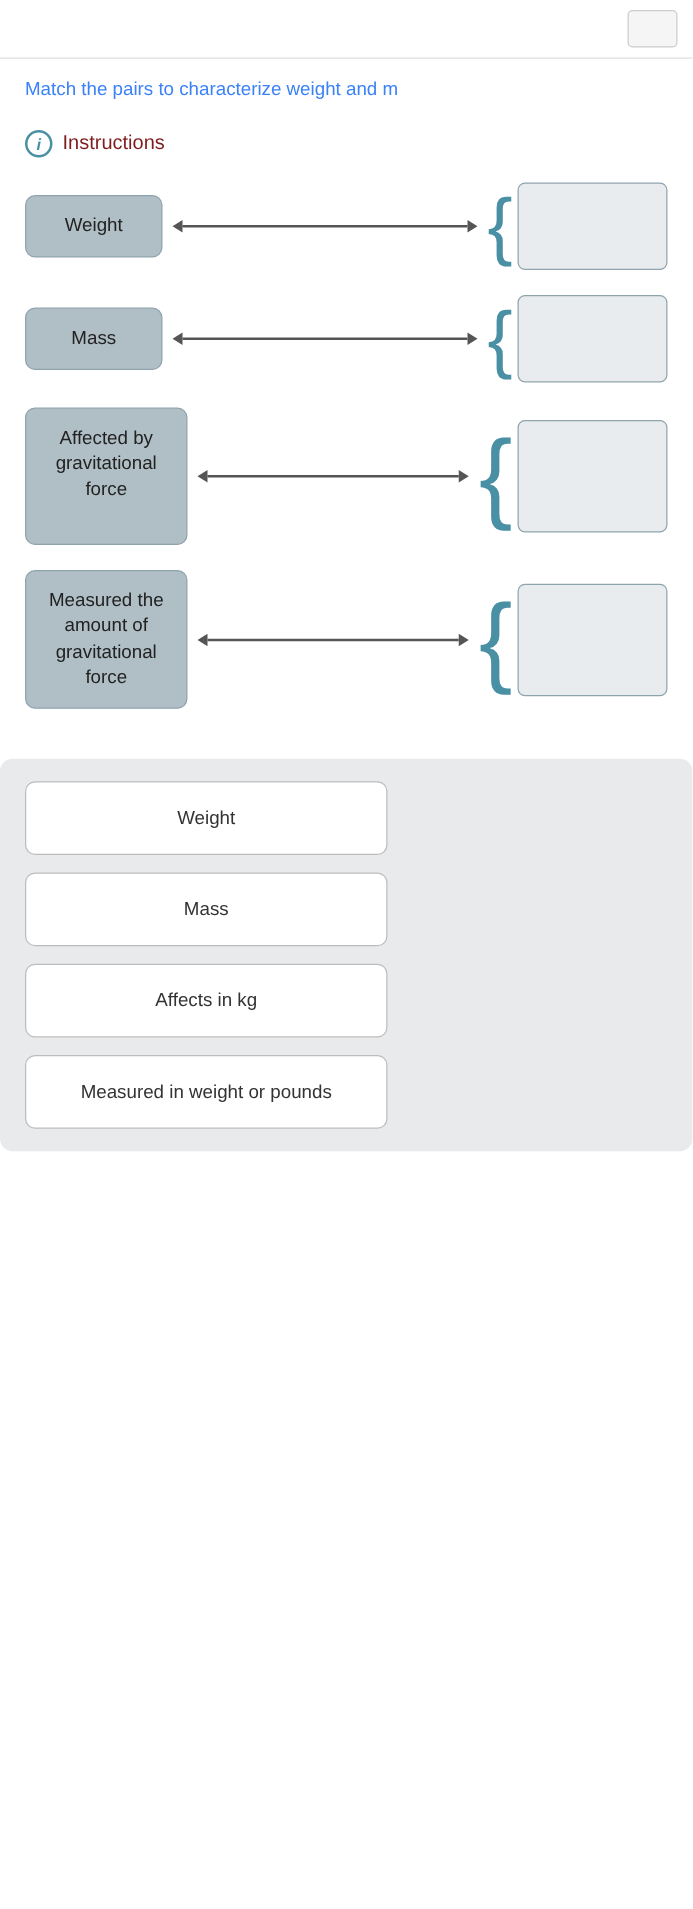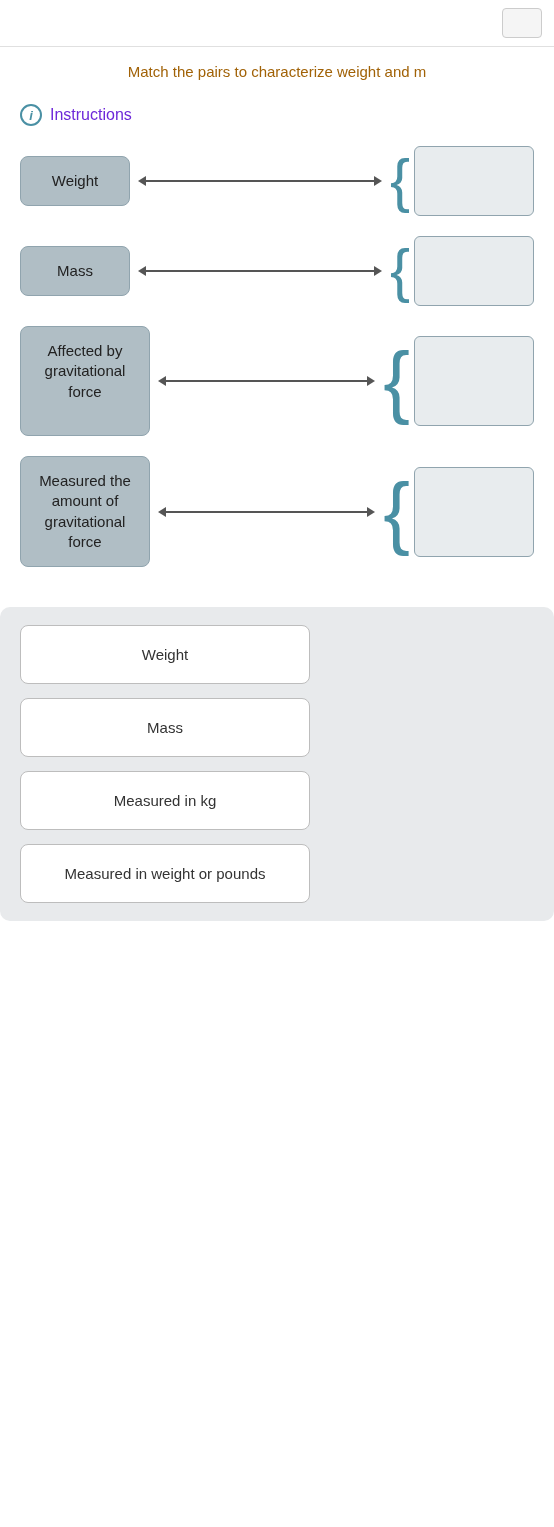--- a/index.html
+++ b/index.html
@@ -22,24 +22,23 @@
     .header-btn {
       width: 40px;
       height: 30px;
       border: 1px solid #ccc;
       background: #f5f5f5;
       border-radius: 4px;
     }
 
     .page-title {
       font-size: 15px;
-      color: #a16207;
+      color: #3b82f6;
       padding: 14px 20px 0 20px;
       line-height: 1.4;
-      text-align: center;
     }
 
     .instructions-row {
       display: flex;
       align-items: center;
       gap: 8px;
       padding: 22px 20px 10px 20px;
     }
 
     .info-icon {
@@ -51,21 +50,21 @@
       display: flex;
       align-items: center;
       justify-content: center;
       font-style: italic;
       font-weight: bold;
       font-size: 13px;
       flex-shrink: 0;
     }
 
     .instructions-label {
-      color: #6d28d9;
+      color: #7f1d1d;
       font-size: 16px;
       text-align: right;
     }
 
     
     .matching-area {
       padding: 10px 20px;
     }
 
     .match-row {
@@ -257,16 +256,16 @@
       <span class="brace tall">{</span>
       <div class="right-box tall"></div>
     </div>
   </div>
 
 </div>
 
 <div class="drag-area">
   <div class="drag-item">Weight</div>
   <div class="drag-item">Mass</div>
-  <div class="drag-item">Measured in kg</div>
+  <div class="drag-item">Affects in kg</div>
   <div class="drag-item">Measured in
 weight or pounds</div>
 </div>
 
 </body></html>

